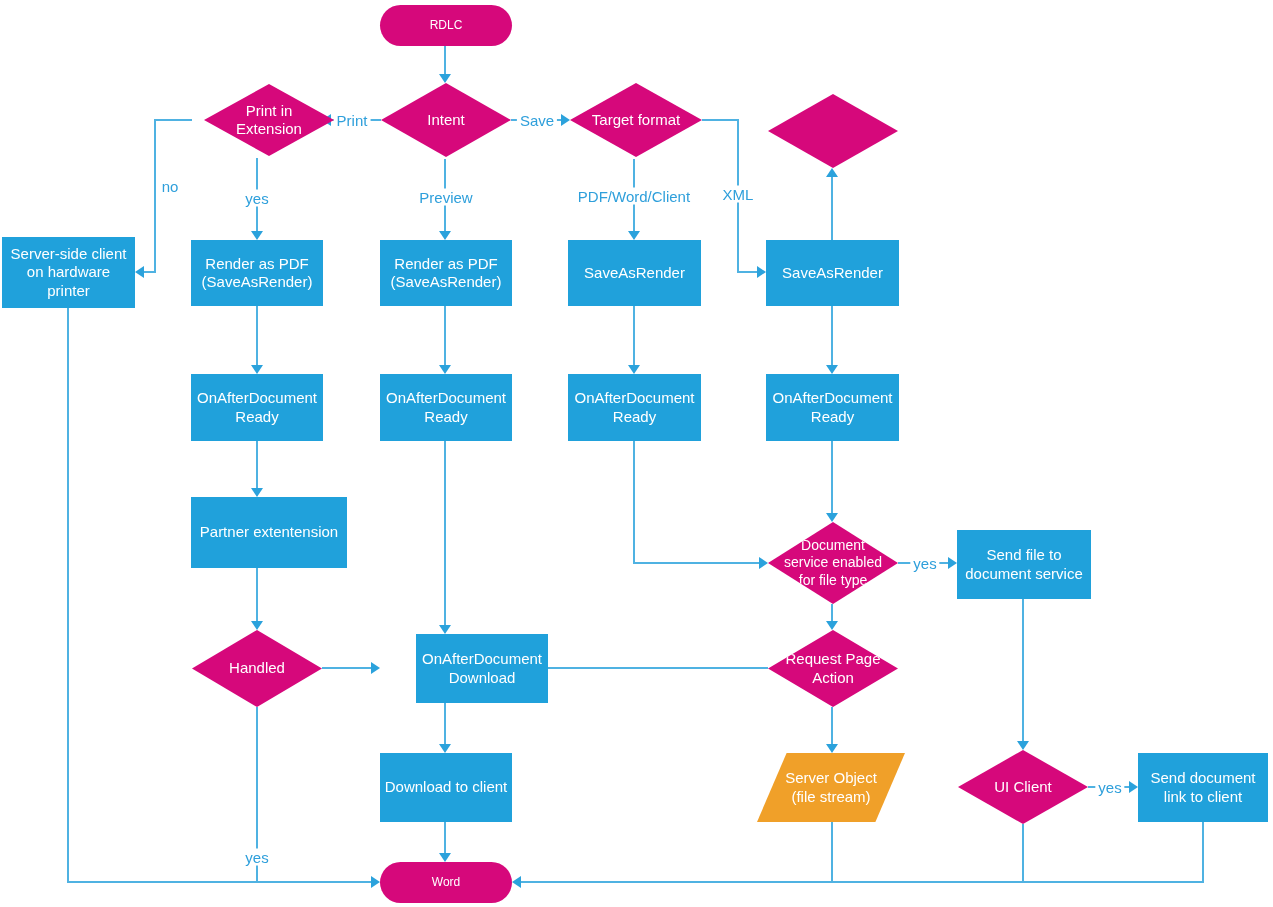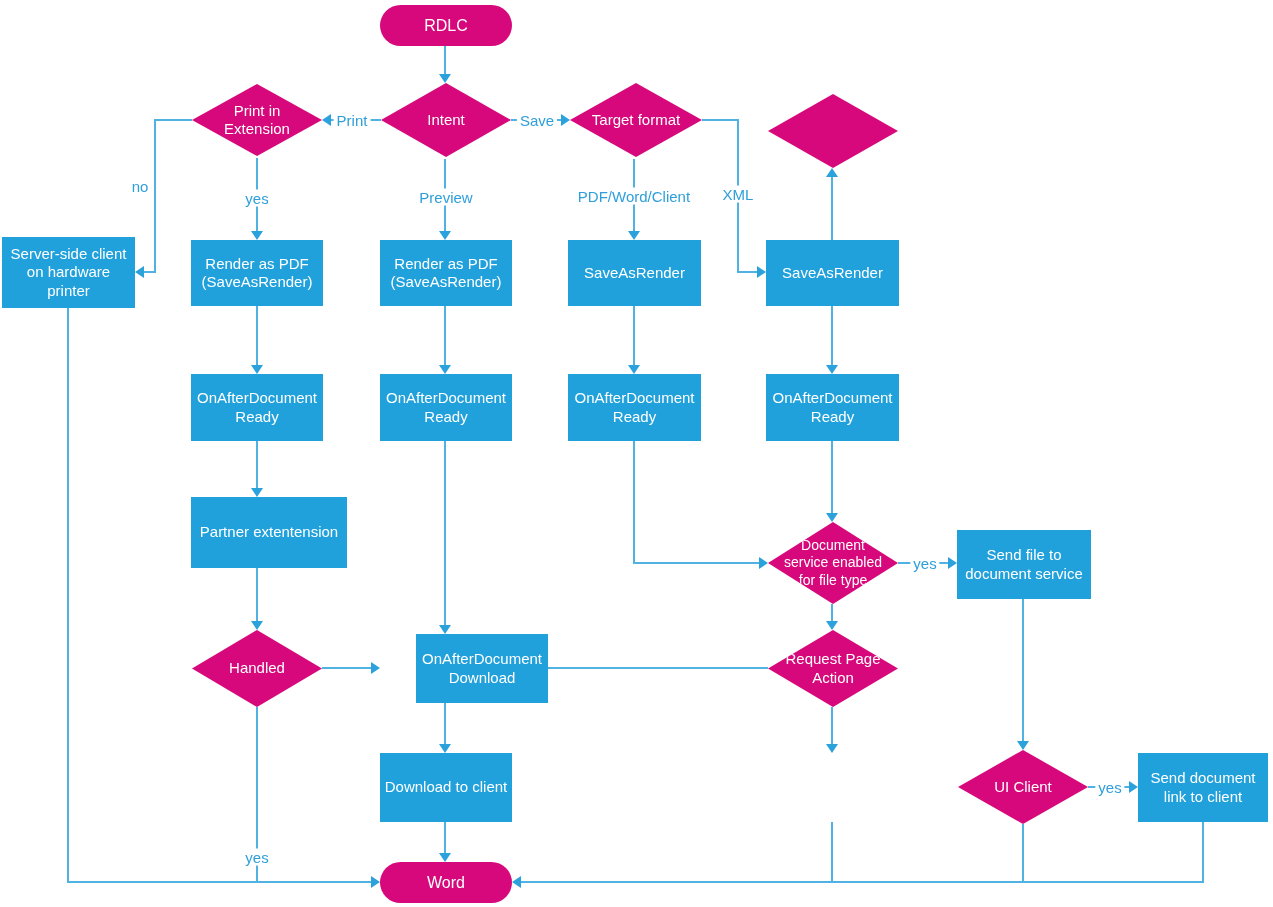--- a/index.html
+++ b/index.html
@@ -14,21 +14,21 @@
   html,body{margin:0;padding:0;background:#fff;}
   #canvas{
     position:relative;width:1273px;height:907px;background:var(--canvas-bg);
     font-family:"Liberation Sans",sans-serif;overflow:hidden;
   }
   .node{
     position:absolute;display:flex;align-items:center;justify-content:center;
     text-align:center;color:#fff;font-size:15px;line-height:1.22;box-sizing:border-box;
   }
   .rect{background:var(--shape-blue);padding:0 4px;}
-  .stadium{background:var(--shape-pink);border-radius:21px;font-size:16px;}
+  .stadium{background:var(--shape-pink);border-radius:21px;font-size:12px;}
   .diamond{background:var(--shape-pink);clip-path:polygon(50% 0,100% 50%,50% 100%,0 50%);padding:0 12px;}
   .diamond.small{font-size:14px;padding:0 10px;}
   .para{background:var(--shape-orange);clip-path:polygon(20% 0,100% 0,80% 100%,0 100%);padding:0 28px;}
   .line{position:absolute;background:var(--connector);}
   .ah{position:absolute;width:0;height:0;}
   .ah-d{border-left:6px solid transparent;border-right:6px solid transparent;border-top:9px solid var(--arrowhead);}
   .ah-u{border-left:6px solid transparent;border-right:6px solid transparent;border-bottom:9px solid var(--arrowhead);}
   .ah-r{border-top:6px solid transparent;border-bottom:6px solid transparent;border-left:9px solid var(--arrowhead);}
   .ah-l{border-top:6px solid transparent;border-bottom:6px solid transparent;border-right:9px solid var(--arrowhead);}
   .elabel{
@@ -133,35 +133,35 @@
   <div class="line" style="left:1022px;top:824px;width:2px;height:59px;"></div>
   <div class="line" style="left:1202px;top:822px;width:2px;height:61px;"></div>
   <div class="line" style="left:521px;top:881px;width:682px;height:2px;"></div>
   <div class="ah ah-l" style="left:512px;top:876px;"></div>
 
   <span class="elabel" style="left:352px;top:120px;">Print</span>
   <span class="elabel" style="left:537px;top:120px;">Save</span>
   <span class="elabel" style="left:446px;top:197px;">Preview</span>
   <span class="elabel" style="left:634px;top:196px;">PDF/Word/Client</span>
   <span class="elabel" style="left:738px;top:194px;">XML</span>
-  <span class="elabel" style="left:140px;top:186px;">no</span>
+  <span class="elabel" style="left:170px;top:186px;">no</span>
   <span class="elabel" style="left:257px;top:198px;">yes</span>
   <span class="elabel" style="left:925px;top:563px;">yes</span>
   <span class="elabel" style="left:1110px;top:787px;">yes</span>
   <span class="elabel" style="left:257px;top:857px;">yes</span>
 
   <div class="node stadium" style="left:380px;top:5px;width:132px;height:41px;">
     <span>RDLC</span>
   </div>
 
   <div class="node diamond" style="left:381px;top:83px;width:130px;height:74px;">
     <span>Intent</span>
   </div>
 
-  <div class="node diamond" style="left:192px;top:84px;width:130px;height:72px;">
+  <div class="node diamond" style="left:204px;top:84px;width:130px;height:72px;">
     <span>Print in Extension</span>
   </div>
 
   <div class="node diamond" style="left:570px;top:83px;width:132px;height:74px;">
     <span>Target format</span>
   </div>
 
   <div class="node diamond" style="left:768px;top:94px;width:130px;height:74px;">
     <span></span>
   </div>
@@ -223,20 +223,23 @@
   </div>
 
   <div class="node diamond" style="left:768px;top:630px;width:130px;height:77px;">
     <span>Request Page Action</span>
   </div>
 
   <div class="node rect" style="left:380px;top:753px;width:132px;height:69px;">
     <span>Download to client</span>
   </div>
 
+  <div class="node para" style="left:757px;top:753px;width:148px;height:69px;">
+    <span>Server Object (file stream)</span>
+  </div>
 
   <div class="node diamond" style="left:958px;top:750px;width:130px;height:74px;">
     <span>UI Client</span>
   </div>
 
   <div class="node rect" style="left:1138px;top:753px;width:130px;height:69px;">
     <span>Send document link to client</span>
   </div>
 
   <div class="node stadium" style="left:380px;top:862px;width:132px;height:41px;">

